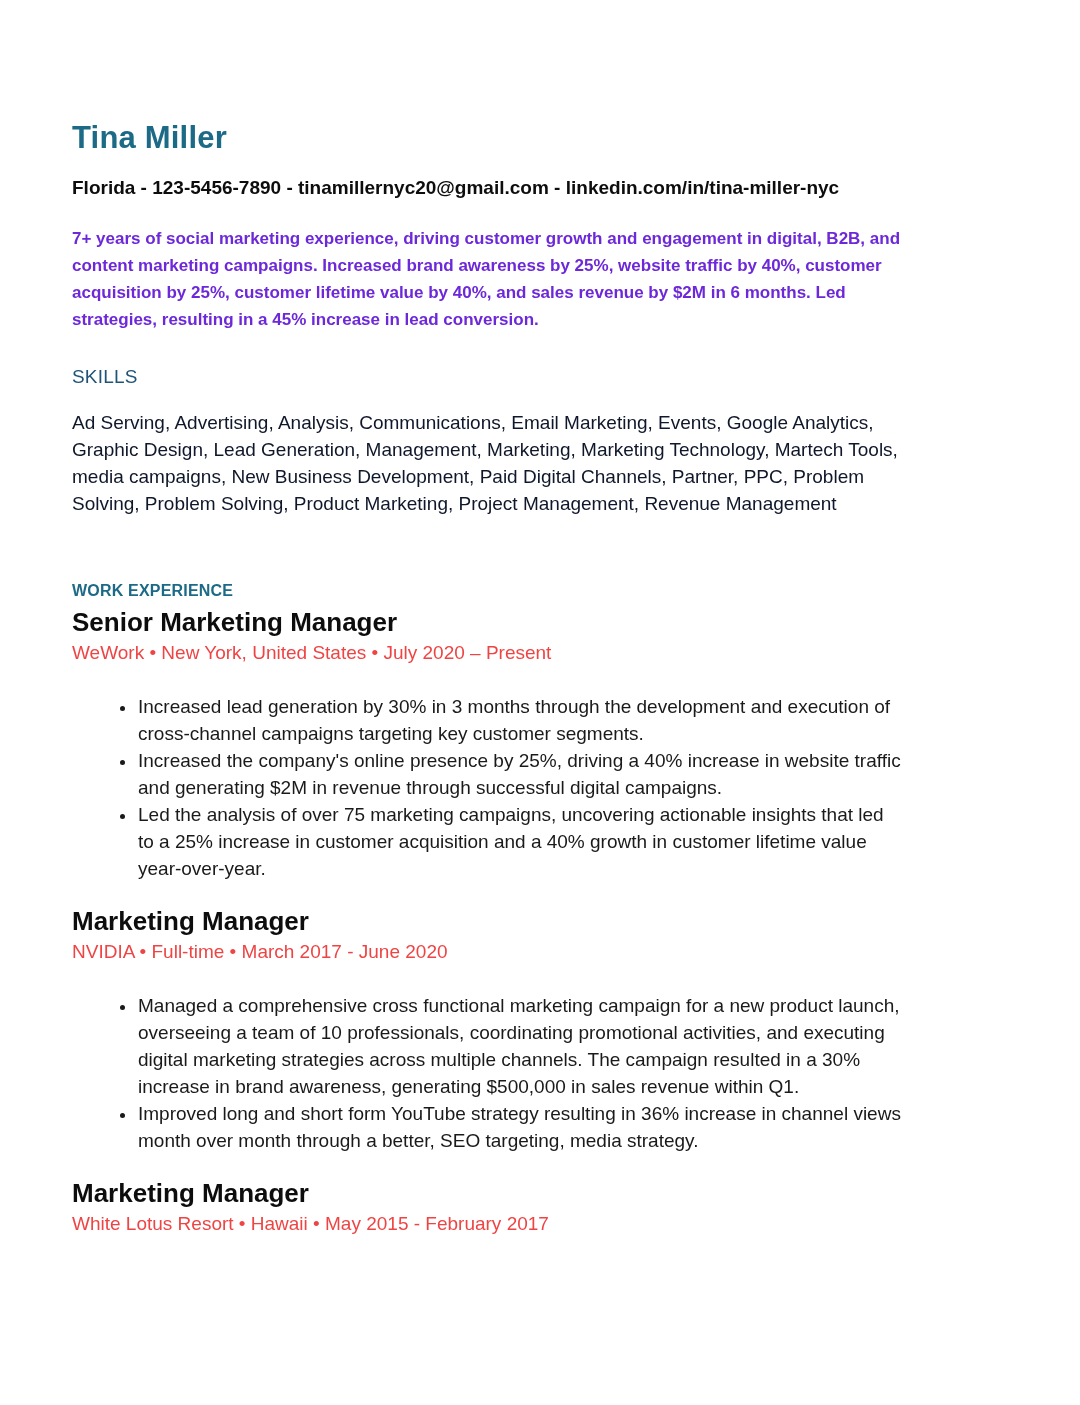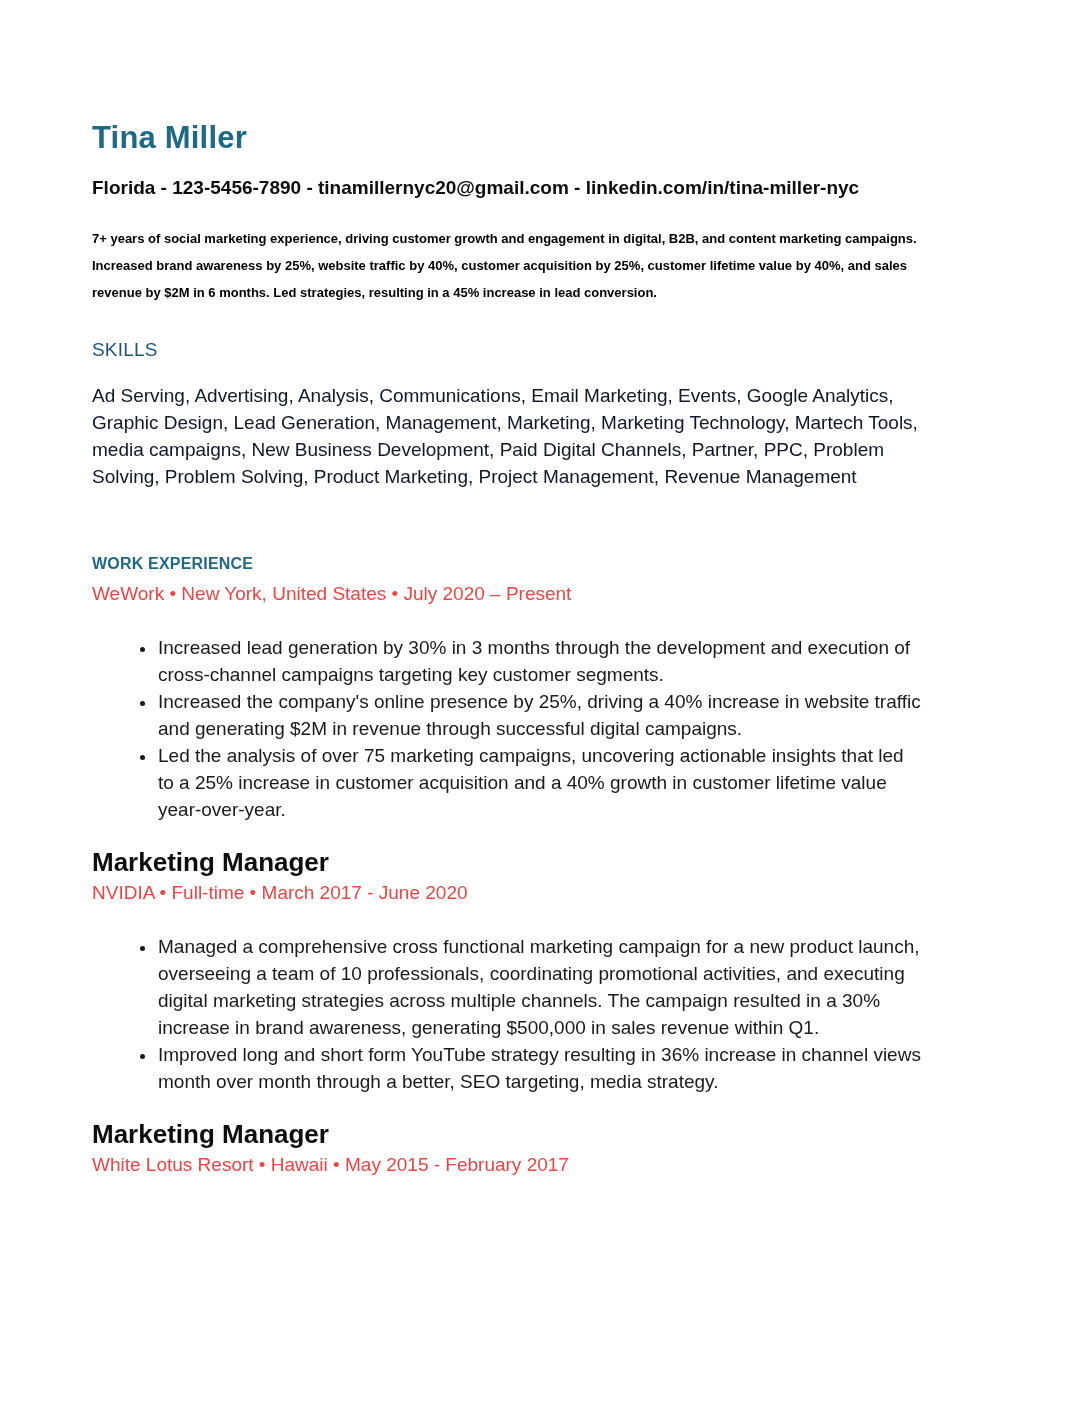--- a/index.html
+++ b/index.html
@@ -8,44 +8,44 @@
     width: 1080px;
     height: 1405px;
     font-family: "Liberation Sans", sans-serif;
     color: #111111;
     position: relative;
     overflow: hidden;
   }
   .page {
     width: 988px;
     height: 1405px;
-    padding: 120px 132px 0 92px;
+    padding: 120px 132px 0 72px;
     background: #ffffff;
   }
   .content { width: 832px; }
 
   h1.name {
     font-size: 31px;
     font-weight: bold;
     line-height: 36px;
     letter-spacing: 0.2px;
   }
   p.contact {
     margin-top: 18px;
     font-size: 19px;
     font-weight: bold;
     line-height: 28px;
     color: #0d0d0d;
   }
   p.summary {
     margin-top: 23px;
-    font-size: 13px;
+    font-size: 17px;
     font-weight: bold;
     line-height: 27px;
-    color: #000000;
+    color: #6d28d9;
   }
 
   section.skills h2 {
     margin-top: 30px;
     font-size: 19px;
     font-weight: normal;
     line-height: 28px;
     letter-spacing: 0.2px;
   }
   section.skills p {
@@ -106,20 +106,21 @@
 
     <section class="skills">
       <h2 style="color: rgb(31, 84, 120);">SKILLS</h2>
       <p>Ad Serving, Advertising, Analysis, Communications, Email Marketing, Events, Google Analytics, Graphic Design, Lead Generation, Management, Marketing, Marketing Technology, Martech Tools, media campaigns, New Business Development, Paid Digital Channels, Partner, PPC, Problem Solving, Problem Solving, Product Marketing, Project Management, Revenue Management</p>
     </section>
 
     <section class="work">
       <h2 style="color: rgb(29, 106, 135);">WORK EXPERIENCE</h2>
 
       <article class="job">
+        <h3>Senior Marketing Manager</h3>
         <p class="meta">WeWork • New York, United States • July 2020 – Present</p>
         <ul>
           <li>Increased lead generation by 30% in 3 months through the development and execution of cross-channel campaigns targeting key customer segments.</li>
           <li>Increased the company's online presence by 25%, driving a 40% increase in website traffic and generating $2M in revenue through successful digital campaigns.</li>
           <li>Led the analysis of over 75 marketing campaigns, uncovering actionable insights that led to a 25% increase in customer acquisition and a 40% growth in customer lifetime value year-over-year.</li>
         </ul>
       </article>
 
       <article class="job">
         <h3>Marketing Manager</h3>

